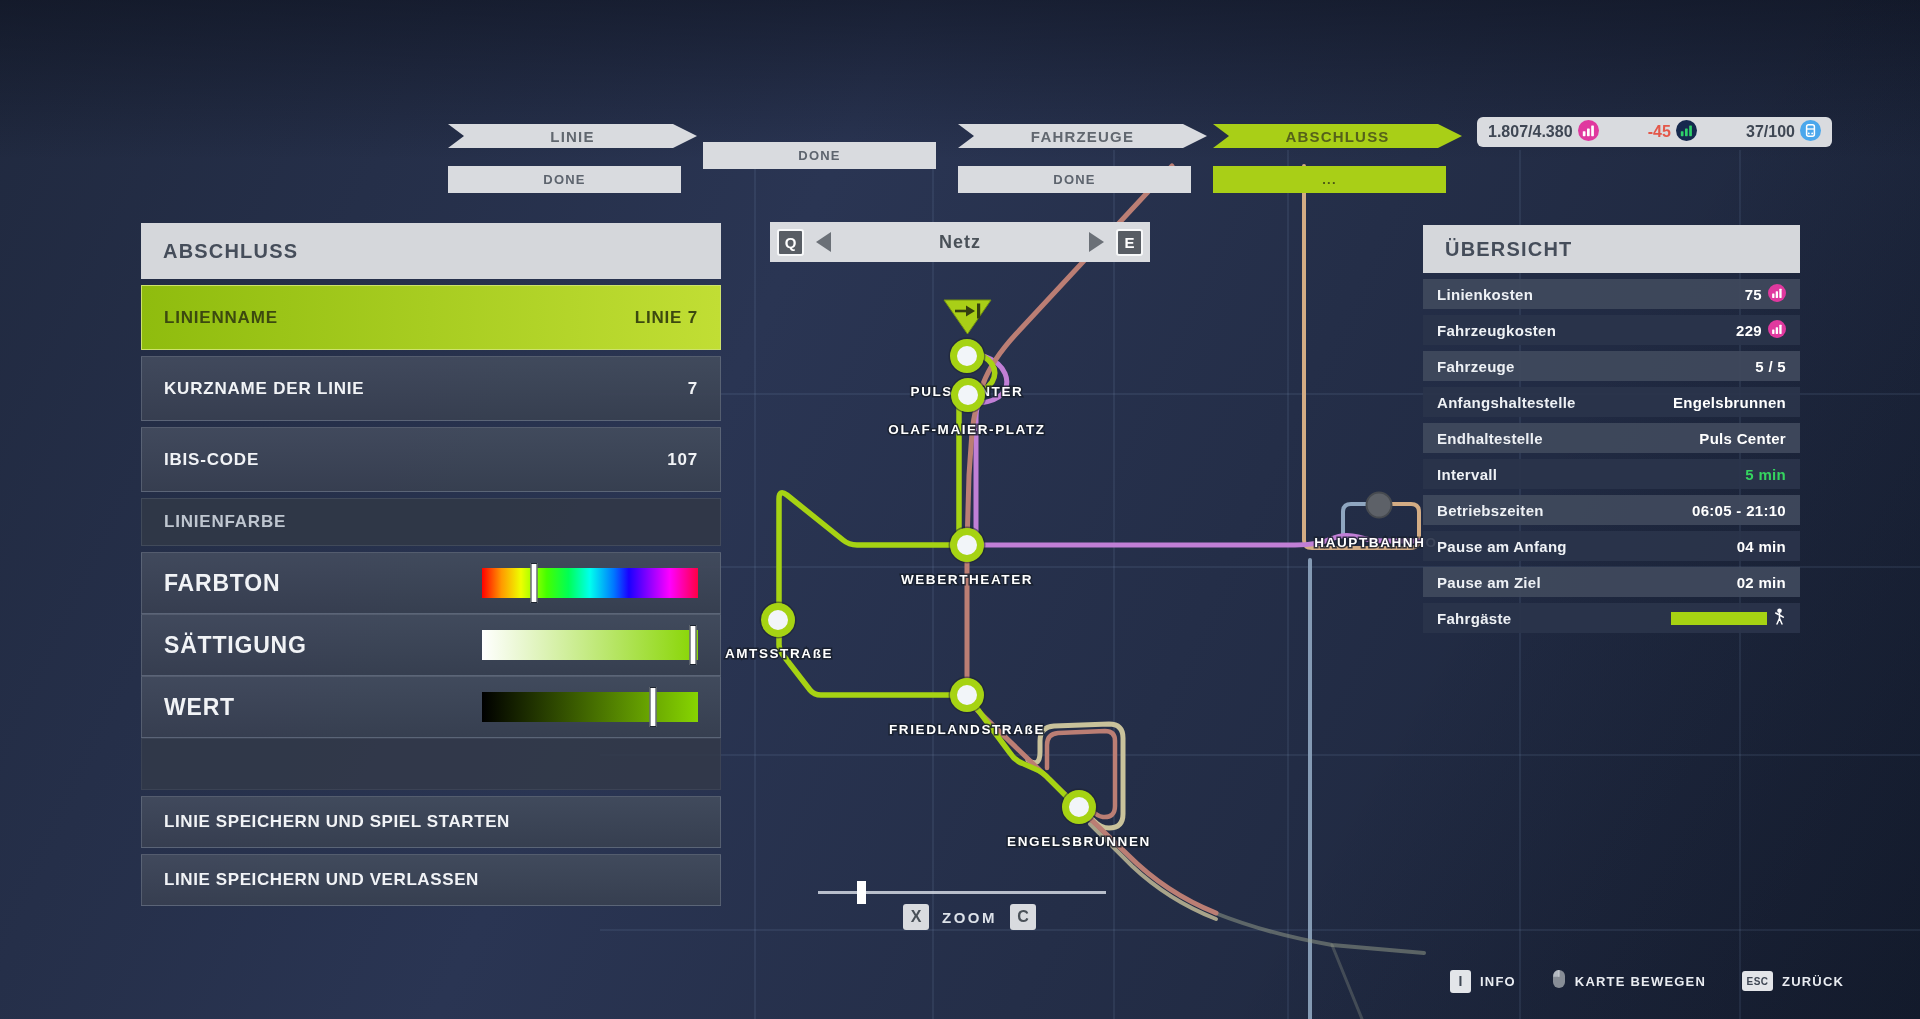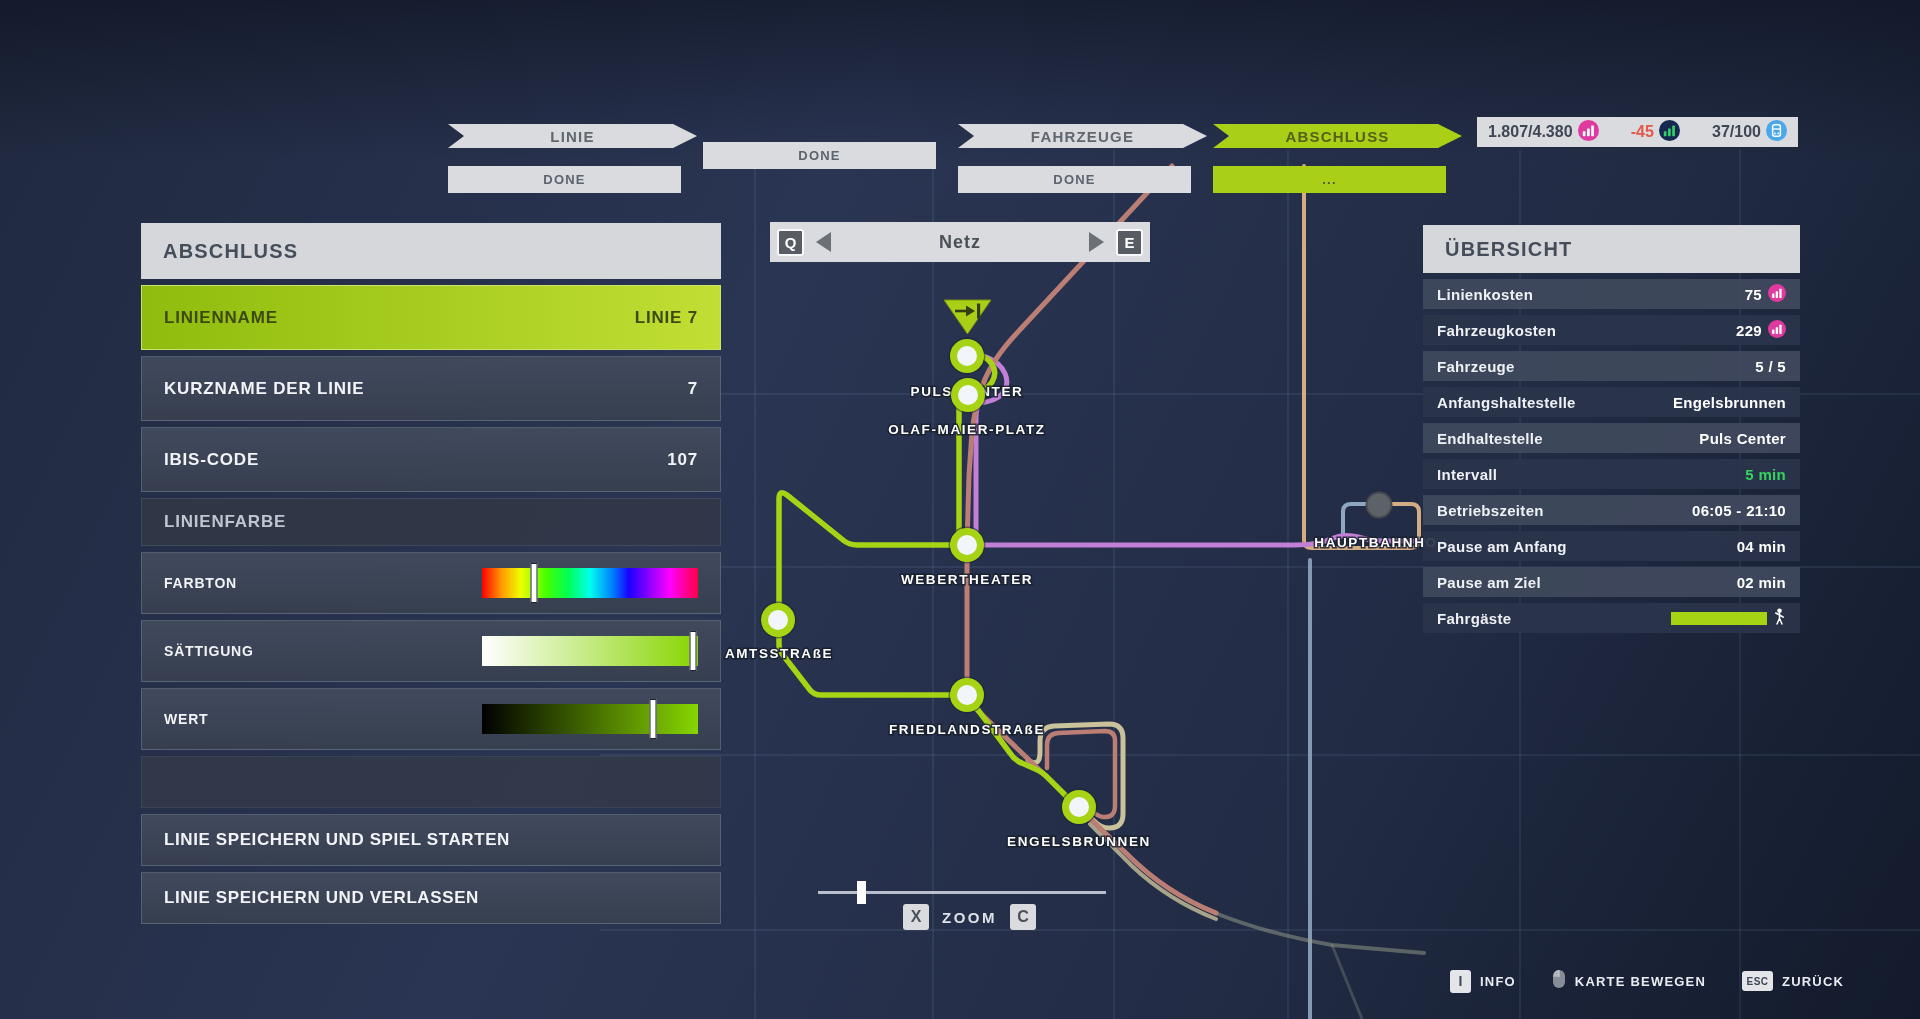--- a/index.html
+++ b/index.html
@@ -33,41 +33,41 @@
   .bc{position:absolute;left:448px;top:124px;display:flex;gap:6px;z-index:3;}
   .bc-step{width:249px;}
   .chev{height:24px;background:#d9dbdf;display:flex;align-items:center;justify-content:center;cursor:pointer;
       font-size:15px;font-weight:bold;letter-spacing:1.2px;color:#61676f;
       clip-path:polygon(0 0,calc(100% - 24px) 0,100% 50%,calc(100% - 24px) 100%,0 100%,16px 50%);}
   .chev.active{background:#a9cf17;color:#55611a;}
   .done{margin-top:18px;height:27px;width:233px;background:#d9dbdf;display:flex;align-items:center;justify-content:center;
       font-size:13px;font-weight:bold;color:#5d646e;letter-spacing:1.2px;}
   .done.active{background:#a9cf17;color:#4c5816;}
   
-  .res{position:absolute;left:1477px;top:117px;width:321px;height:30px;background:#d9dbdf;z-index:3;
+  .res{position:absolute;left:1477px;top:117px;width:355px;height:30px;background:#d9dbdf;z-index:3;
       display:flex;align-items:center;justify-content:space-between;padding:0 11px;box-sizing:border-box;
-      font-size:16px;font-weight:bold;color:#3f4754;}
+      font-size:16px;font-weight:bold;color:#3f4754;border-radius:6px;}
   .res-group{display:flex;align-items:center;gap:5px;}
   .res-delta{color:#e4574a;}
   
   .panel-left{position:absolute;left:141px;top:223px;width:580px;z-index:3;}
   .panel-header{height:56px;background:#d5d7db;color:#454d5a;font-size:20px;font-weight:bold;letter-spacing:1.2px;
       display:flex;align-items:center;padding:0 22px;margin-bottom:6px;}
   .row-field{height:65px;margin-bottom:6px;display:flex;align-items:center;justify-content:space-between;padding:0 22px;
       background:linear-gradient(180deg,rgba(66,75,93,.95),rgba(55,63,80,.95));
       border:1px solid rgba(162,172,190,.28);box-sizing:border-box;
       font-size:17px;font-weight:bold;letter-spacing:.8px;color:#f1f3f6;cursor:pointer;}
   .row-field.highlight{background:linear-gradient(90deg,#8fbc0e,#c1de34);border-color:#cde26b;color:#3c490f;}
   .section-row{height:48px;margin-bottom:6px;display:flex;align-items:center;padding:0 22px;
       background:rgba(48,56,71,.93);border:1px solid rgba(140,150,168,.2);box-sizing:border-box;
       font-size:17px;font-weight:bold;letter-spacing:.8px;color:#bfc6d0;}
-  .slider-row{height:62px;margin-bottom:6px;display:flex;align-items:center;justify-content:space-between;padding:0 22px;
+  .slider-row{height:62px;display:flex;align-items:center;justify-content:space-between;padding:0 22px;
       background:linear-gradient(180deg,rgba(66,75,93,.95),rgba(55,63,80,.95));
       border:1px solid rgba(162,172,190,.28);box-sizing:border-box;
-      font-size:14px;font-weight:bold;letter-spacing:.8px;color:#f1f3f6;}
+      font-size:23px;font-weight:bold;letter-spacing:.8px;color:#f1f3f6;}
   .slider{position:relative;width:216px;height:30px;cursor:pointer;}
   .slider-track{position:absolute;inset:0;}
   .slider-hue .slider-track{background:linear-gradient(90deg,#f00 0%,#ff9900 9%,#eeff00 18%,#44ff00 30%,#00ff55 40%,#00ffee 50%,#0077ff 61%,#1a00ff 68%,#8800ff 77%,#ff00ff 87%,#ff0044 100%);}
   .slider-saturation .slider-track{background:linear-gradient(90deg,#ffffff,#87d501);}
   .slider-value .slider-track{background:linear-gradient(90deg,#000000,#87d501);}
   .slider-handle{position:absolute;top:-5px;width:7px;height:40px;background:#fff;border:1.5px solid #1d2430;
       box-sizing:border-box;transform:translateX(-50%);}
   .spacer-row{height:52px;margin-bottom:6px;background:rgba(50,58,73,.85);border:1px solid rgba(140,150,168,.12);box-sizing:border-box;}
   .btn-row{height:52px;margin-bottom:6px;display:flex;align-items:center;padding:0 22px;
       background:linear-gradient(180deg,rgba(66,75,93,.95),rgba(55,63,80,.95));

